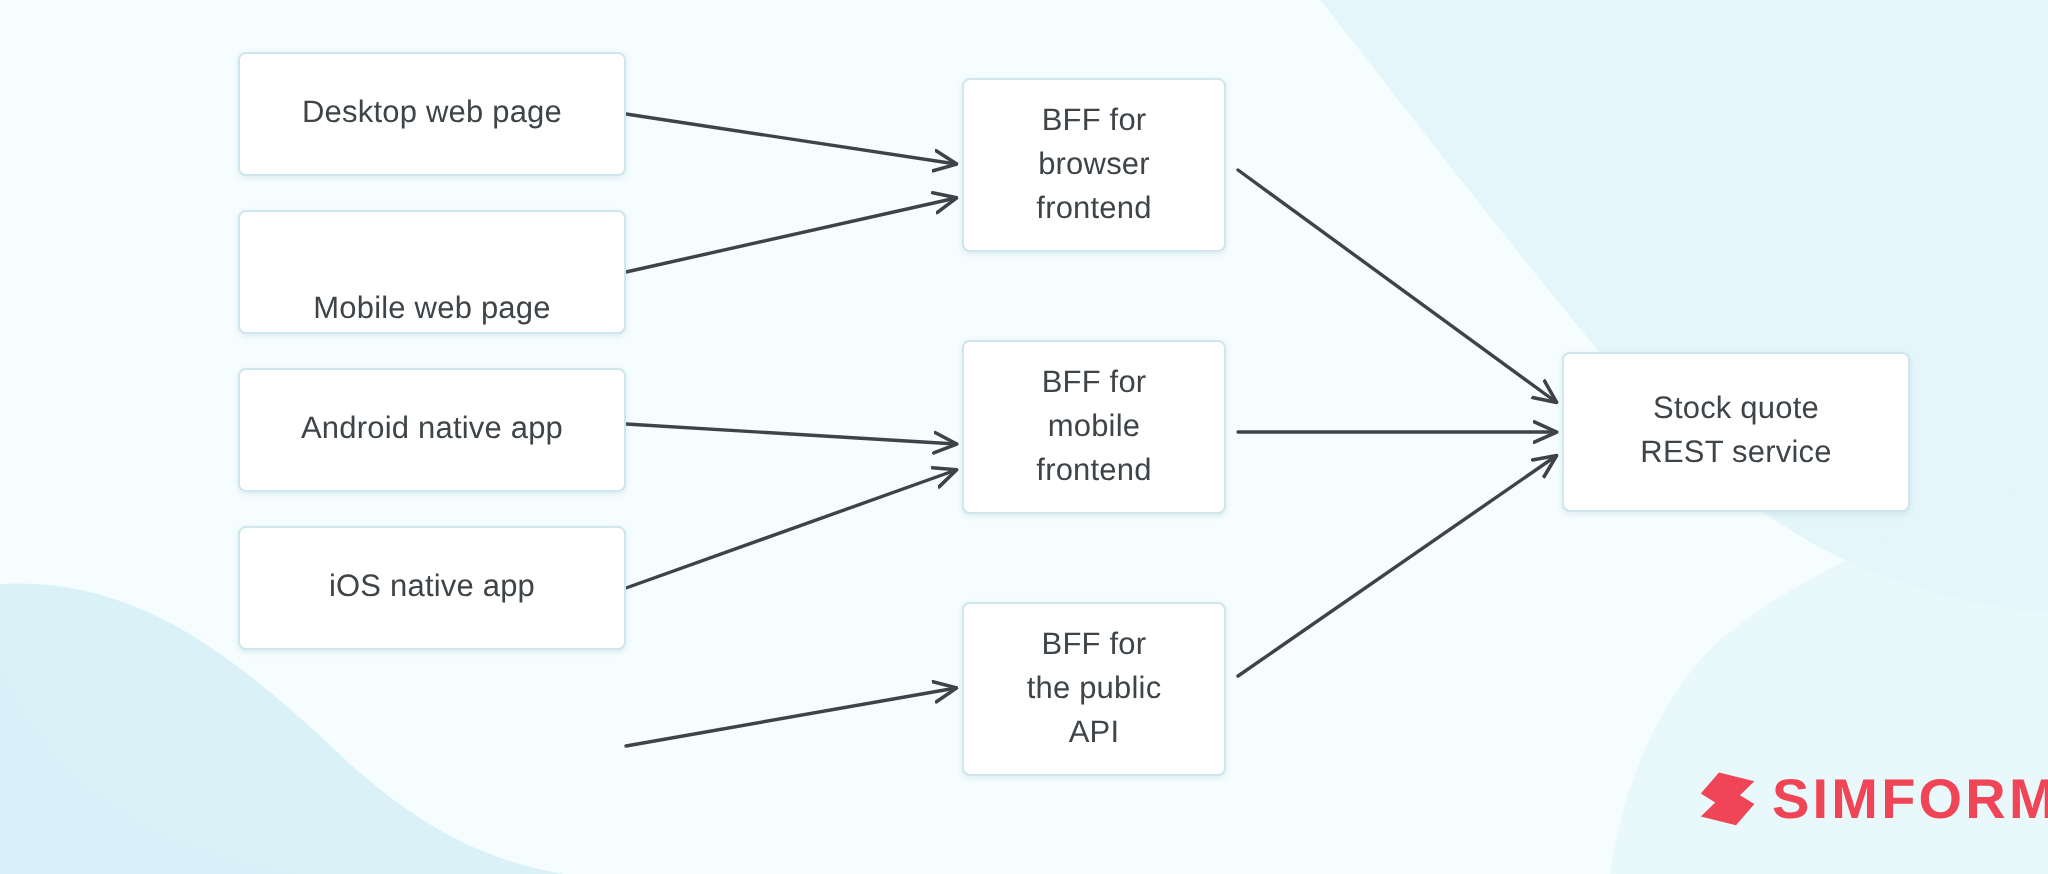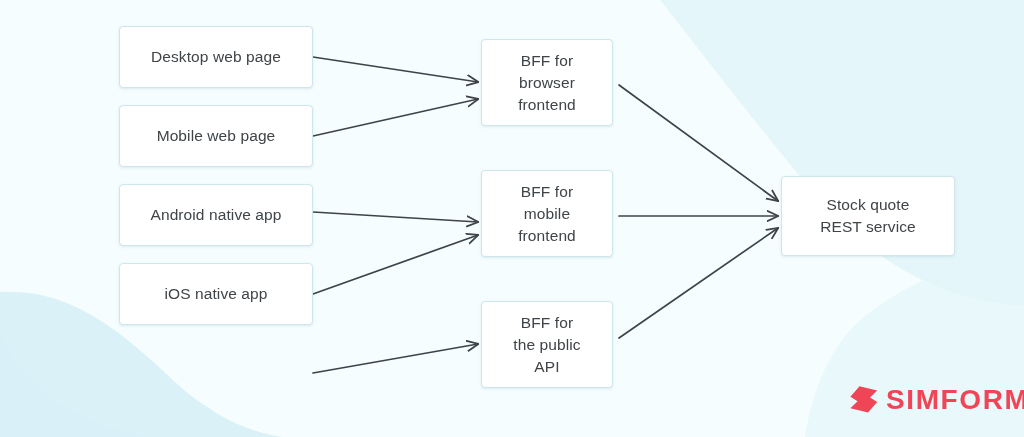--- a/index.html
+++ b/index.html
@@ -99,21 +99,21 @@
         <line x1="313" y1="373" x2="478" y2="344" marker-end="url(#arrow-head)"></line>
         <line x1="619" y1="85" x2="778" y2="201" marker-end="url(#arrow-head)"></line>
         <line x1="619" y1="216" x2="778" y2="216" marker-end="url(#arrow-head)"></line>
         <line x1="619" y1="338" x2="778" y2="228" marker-end="url(#arrow-head)"></line>
       </g>
   </svg>
 
   <div class="node" style="left: 119px; top: 26px; width: 194px; height: 62px;">
     <span class="node-label">Desktop web page</span>
   </div>
-  <div class="node" style="left: 119px; top: 105px; width: 194px; height: 62px;">
+  <div class="node" style="left: 119px; top: 105px; width: 194px; height: 62px; align-items: flex-end;">
     <span class="node-label">Mobile web page</span>
   </div>
   <div class="node" style="left: 119px; top: 263px; width: 194px; height: 62px;">
     <span class="node-label">iOS native app</span>
   </div>
   <div class="node" style="left: 119px; top: 184px; width: 194px; height: 62px;">
     <span class="node-label">Android native app</span>
   </div>
 
   <div class="node" style="left: 481px; top: 39px; width: 132px; height: 87px;">

